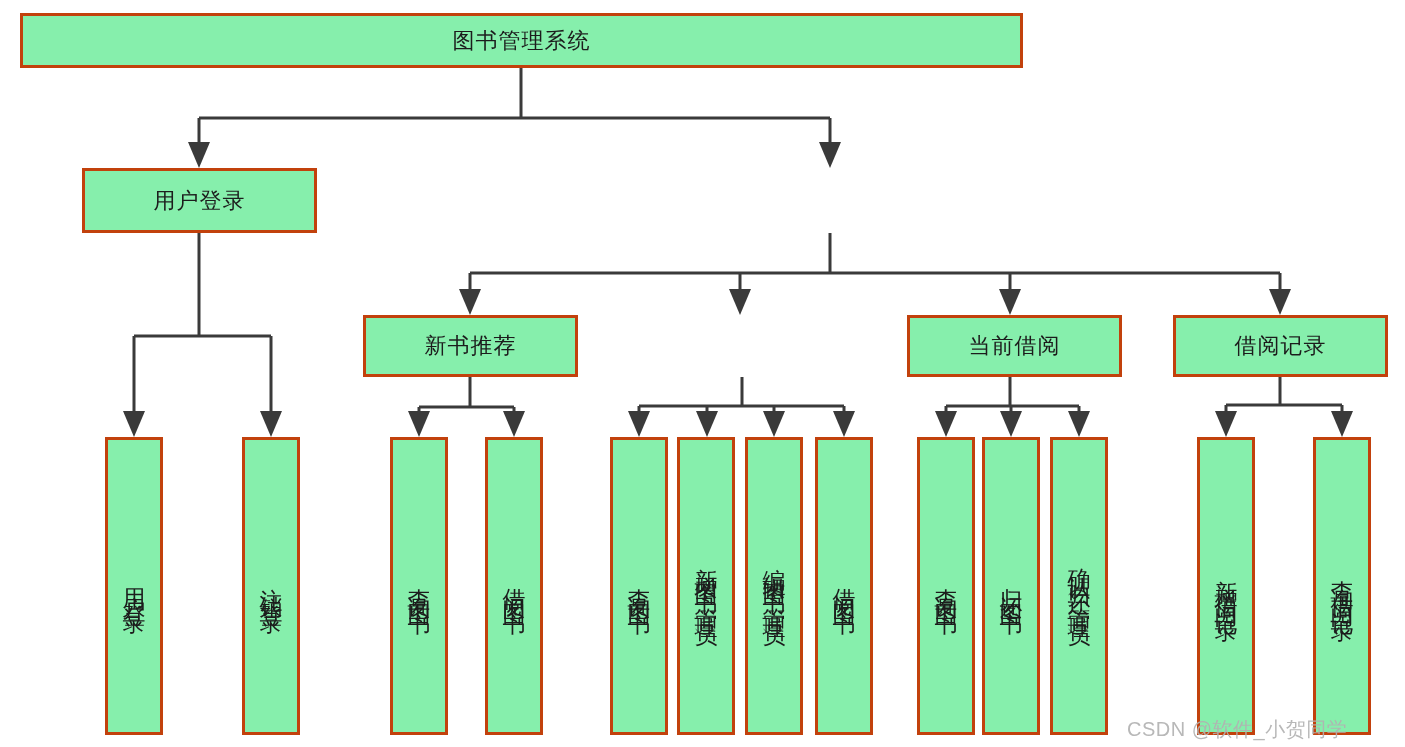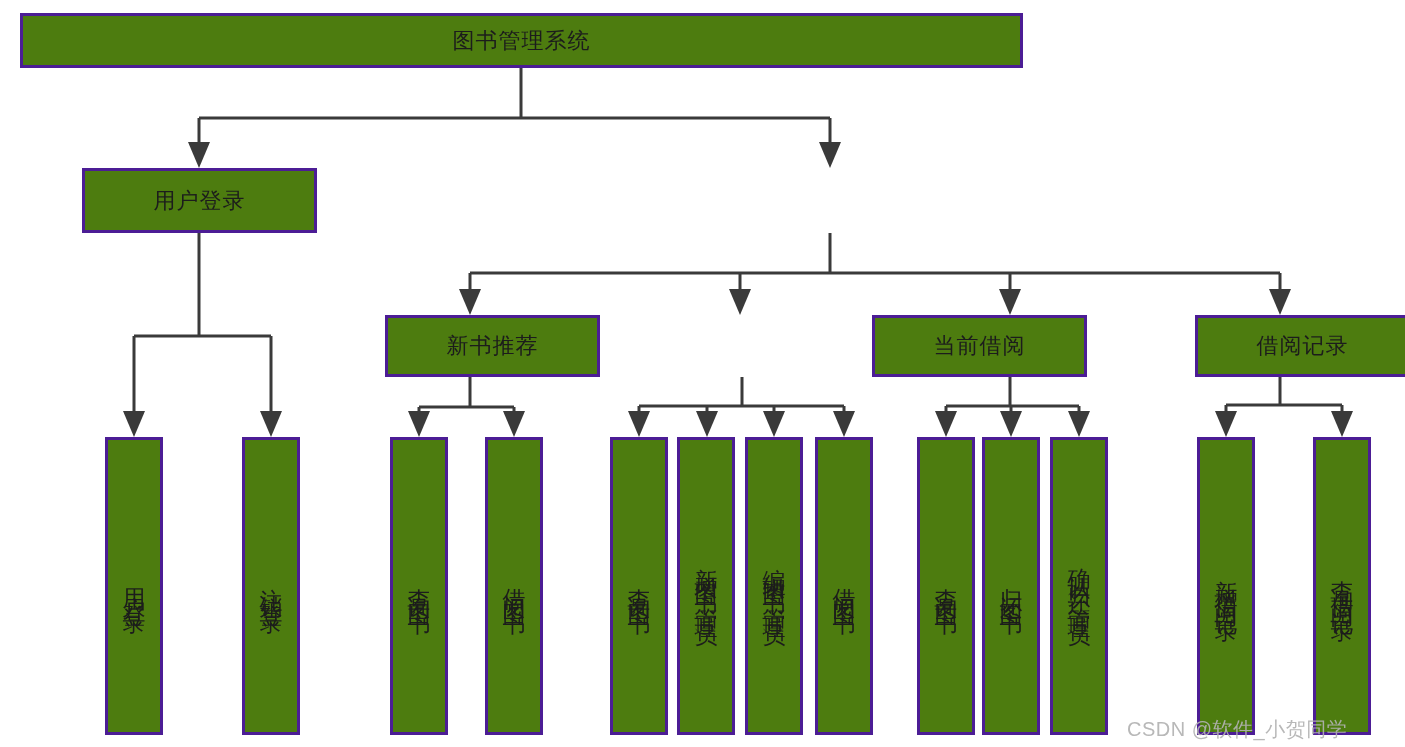--- a/index.html
+++ b/index.html
@@ -7,30 +7,30 @@
     position:relative;
     width:1405px;height:747px;
     background:#ffffff;
     font-family:"Liberation Sans", sans-serif;
     overflow:hidden;
   }
   .wires{position:absolute;left:0;top:0;}
   .box{
     position:absolute;
     box-sizing:border-box;
-    border:3px solid #4c1d95;
-    background:#4d7c0f;
+    border:3px solid #c2410c;
+    background:#86efac;
     display:flex;align-items:center;justify-content:center;
     color:#1c1c1c;
     text-align:left;
   }
   .hbox{font-size:22px;letter-spacing:1px;}
   .root{left:20px;top:13px;width:1003px;height:55px;}
   .lvl2{top:168px;width:235px;height:65px;}
-  .lvl3{top:315px;width:215px;height:62px;margin-left:22px;}
+  .lvl3{top:315px;width:215px;height:62px;}
   .leaf{
     top:437px;width:58px;height:298px;
     writing-mode:vertical-rl;
     text-orientation:mixed;
     font-size:23px;
     letter-spacing:8px;
     line-height:1;
   }
   .watermark{
     position:absolute;
@@ -79,21 +79,21 @@
       <path d="M1215 411 L1237 411 L1226 437 Z"></path>
       <path d="M1331 411 L1353 411 L1342 437 Z"></path>
     </g>
   </svg>
 
   <div class="box hbox root">图书管理系统</div>
 
   <div class="box hbox lvl2" style="left:82px">用户登录</div>
 
   <div class="box hbox lvl3" style="left:363px">新书推荐</div>
-  <div class="box hbox lvl3" style="left:850px">当前借阅</div>
+  <div class="box hbox lvl3" style="left:907px">当前借阅</div>
   <div class="box hbox lvl3" style="left:1173px">借阅记录</div>
 
   <div class="box leaf" style="left:105px">用户登录</div>
   <div class="box leaf" style="left:242px">注销登录</div>
 
   <div class="box leaf" style="left:390px">查询图书</div>
   <div class="box leaf" style="left:485px">借阅图书</div>
 
   <div class="box leaf" style="left:610px">查询图书</div>
   <div class="box leaf" style="left:677px">新增图书（管理员）</div>

